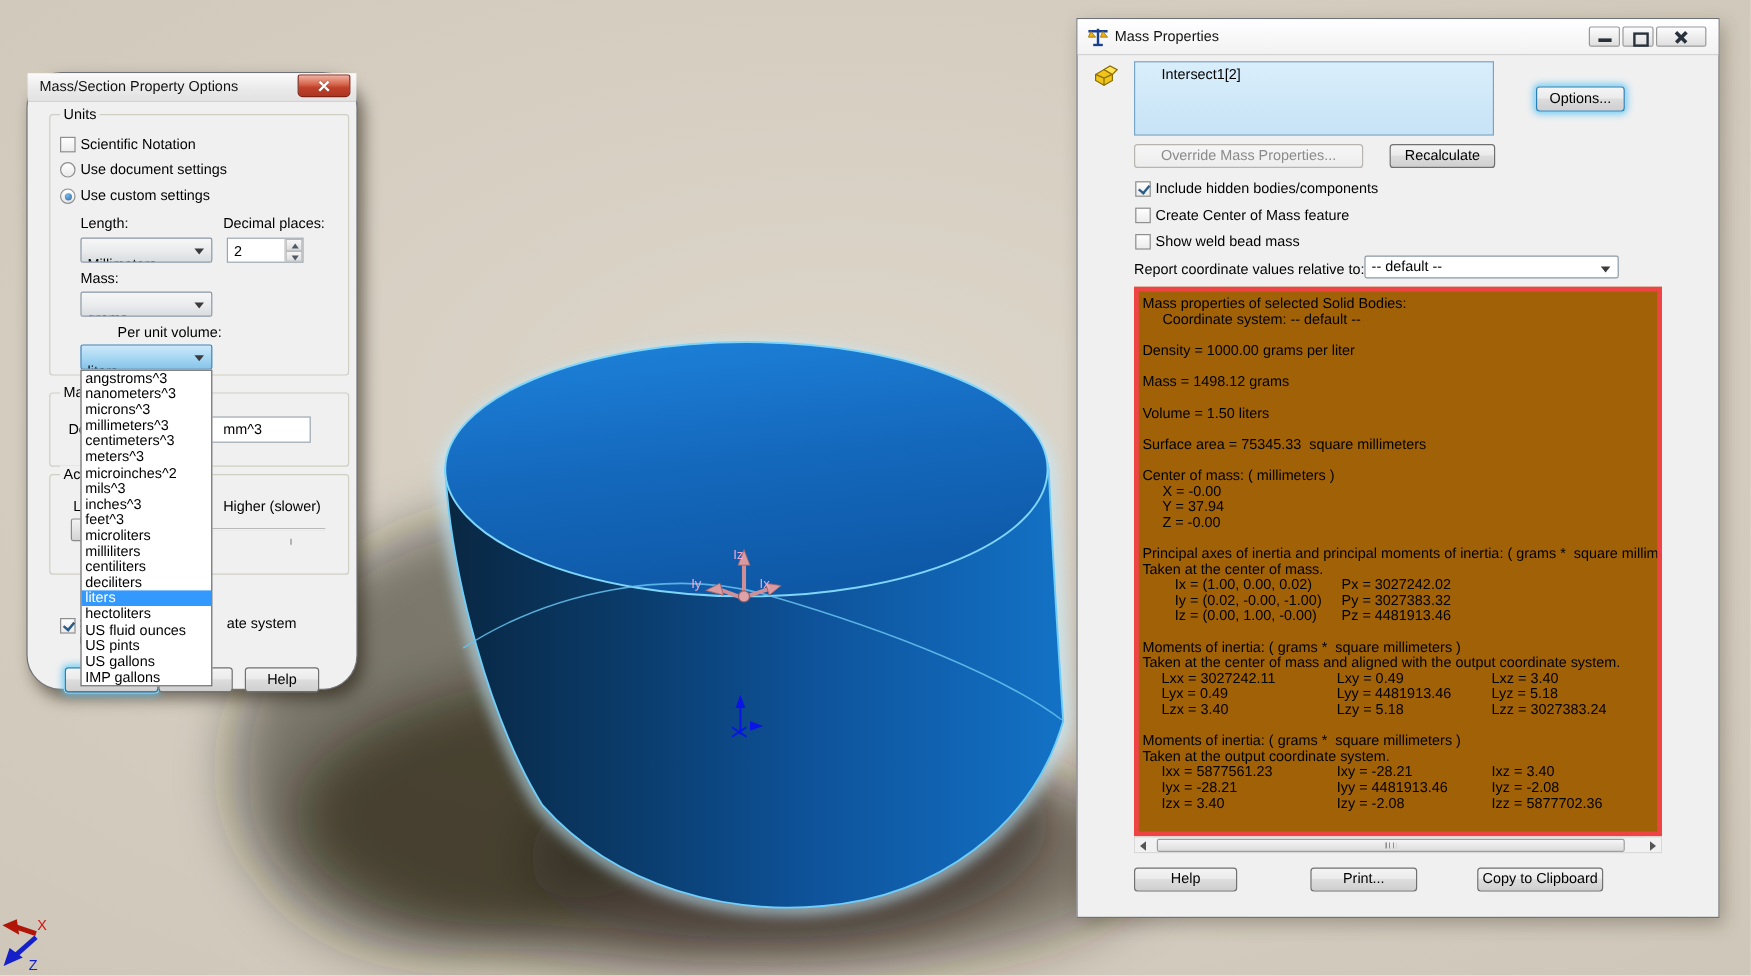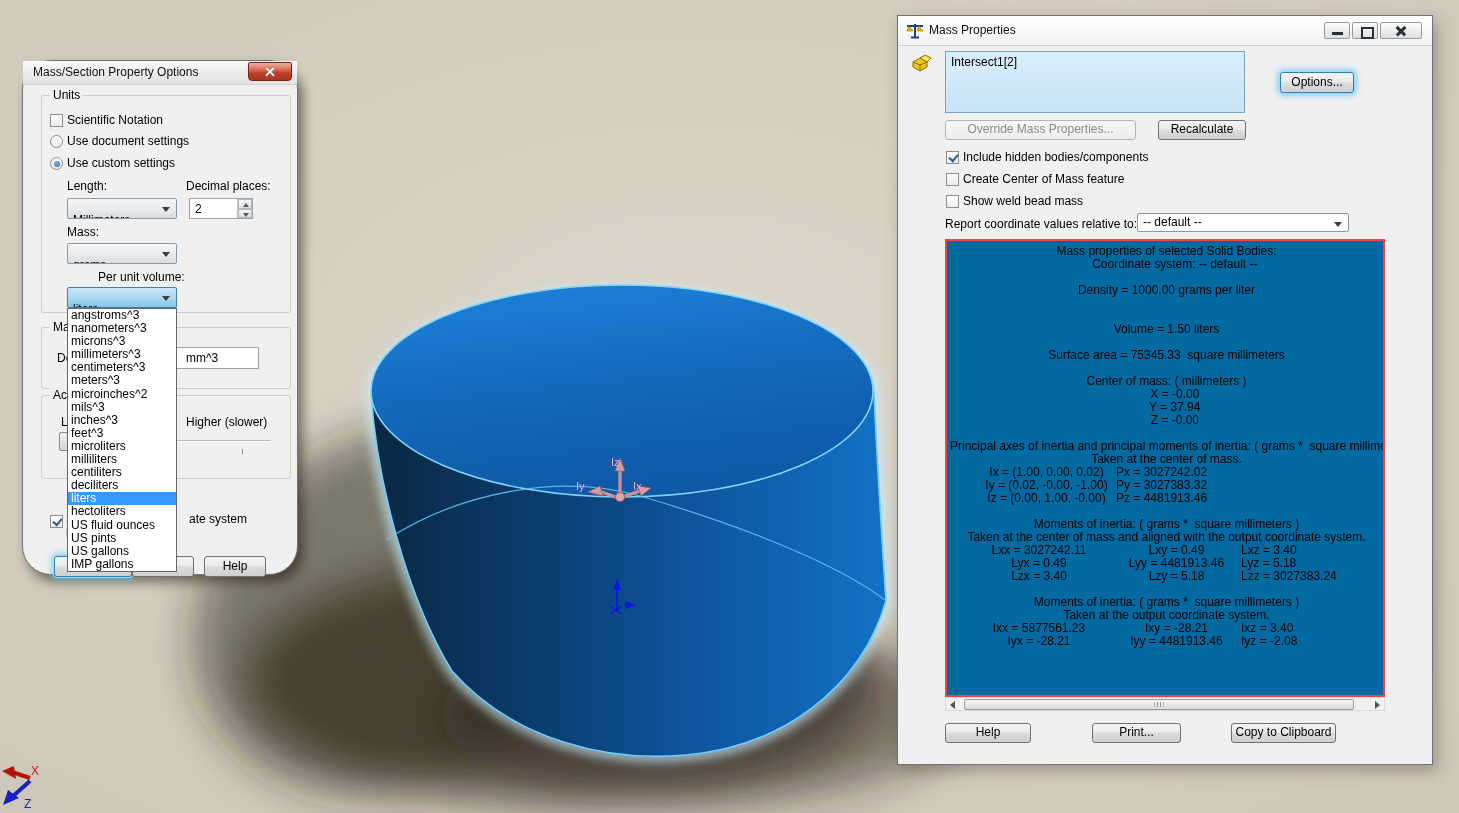--- a/index.html
+++ b/index.html
@@ -73,24 +73,24 @@
   #vol-list { position:absolute; left:44px; top:223px; width:110px; background:#fff; border:1px solid #646464; z-index:60; }
   .vitem { height:13.1px; line-height:13px; padding-left:3px; white-space:nowrap; overflow:hidden; }
   .vitem.sel { background:#3399ff; color:#fff; }
 
   
   .sl-track { position:absolute; height:2px; background:#b9b9b9; border-bottom:1px solid #fff; }
   .sl-thumb { position:absolute; width:11px; height:19px; background:linear-gradient(#f2f2f2,#d5d5d5); border:1px solid #8a8a8a; border-radius:2px; }
   .sl-tick { position:absolute; width:1px; height:5px; background:#8a8a8a; }
 
   
-  .sel-list { position:absolute; background:linear-gradient(#d9eefb,#c7e3f6); border:1px solid #74a4c6; padding:3px 5px; }
-
-  
-  #results { position:absolute; left:47px; top:193px; width:440px; height:458px; background:#0369a1; border:2px solid #ef4444; overflow:hidden; padding:4px 0 0 3px;text-align:center; }
+  .sel-list { position:absolute; background:linear-gradient(#d9eefb,#c7e3f6); border:1px solid #74a4c6; padding:3px 22px; }
+
+  
+  #results { position:absolute; left:47px; top:193px; width:440px; height:458px; background:#a16207; border:4px solid #ef4444; overflow:hidden; padding:4px 0 0 3px; }
   .rline { white-space:pre; height:13px; line-height:13px; }
   .rrow { display:flex; height:13px; line-height:13px; }
   .rrow span { white-space:pre; }
   .rrow.c2 { padding-left:27px; } .rrow.c2 span:nth-child(1) { width:139px; }
   .rrow.c3 { padding-left:16px; } .rrow.c3 span:nth-child(1) { width:146px; } .rrow.c3 span:nth-child(2) { width:129px; }
 
   
   .hscroll { position:absolute; height:14px; background:#f1f1f1; border:1px solid #d9d9d9; }
   .sc-arrow { position:absolute; top:0; width:14px; height:12px; background:#f1f1f1; }
   .sc-arrow::after { content:""; position:absolute; top:3px; width:0; height:0; border-top:4px solid transparent; border-bottom:4px solid transparent; }
@@ -311,20 +311,21 @@
       <div class="combo" style="left:239px; top:167px; width:212px; height:19px; background:#fff; padding-top:1px;">
         <span>-- default --</span>
       </div>
 
       <div id="results">
           <div class="rline">Mass properties of selected Solid Bodies:</div>
           <div class="rline">     Coordinate system: -- default --</div>
           <div class="rline">&nbsp;</div>
           <div class="rline">Density = 1000.00 grams per liter</div>
           <div class="rline">&nbsp;</div>
+          <div class="rline">Mass = 1498.12 grams</div>
           <div class="rline">&nbsp;</div>
           <div class="rline">Volume = 1.50 liters</div>
           <div class="rline">&nbsp;</div>
           <div class="rline">Surface area = 75345.33  square millimeters</div>
           <div class="rline">&nbsp;</div>
           <div class="rline">Center of mass: ( millimeters )</div>
           <div class="rline">     X = -0.00</div>
           <div class="rline">     Y = 37.94</div>
           <div class="rline">     Z = -0.00</div>
           <div class="rline">&nbsp;</div>
@@ -365,20 +366,25 @@
           <div class="rline">Taken at the output coordinate system.</div>
           <div class="rrow c3">
             <span>Ixx = 5877561.23</span>
             <span>Ixy = -28.21</span>
             <span>Ixz = 3.40</span>
           </div>
           <div class="rrow c3">
             <span>Iyx = -28.21</span>
             <span>Iyy = 4481913.46</span>
             <span>Iyz = -2.08</span>
+          </div>
+          <div class="rrow c3">
+            <span>Izx = 3.40</span>
+            <span>Izy = -2.08</span>
+            <span>Izz = 5877702.36</span>
           </div>
         </div>
 
       <div class="hscroll" style="left:47px; top:651px; width:440px;">
         <div class="sc-arrow sc-left"></div>
         <div class="sc-thumb"></div>
         <div class="sc-arrow sc-right"></div>
       </div>
 
       <div class="btn" style="left:47px; top:677px; width:86px; height:20px; line-height:17px;">Help</div>

